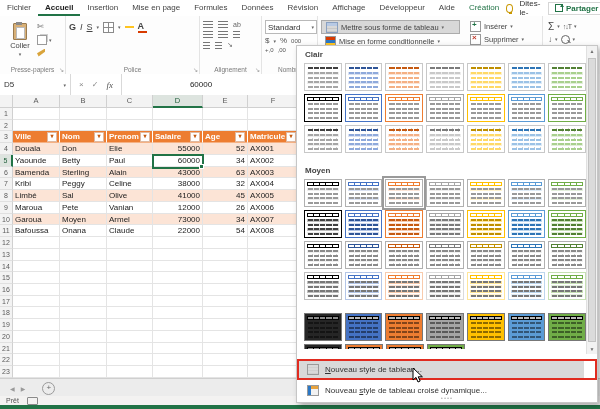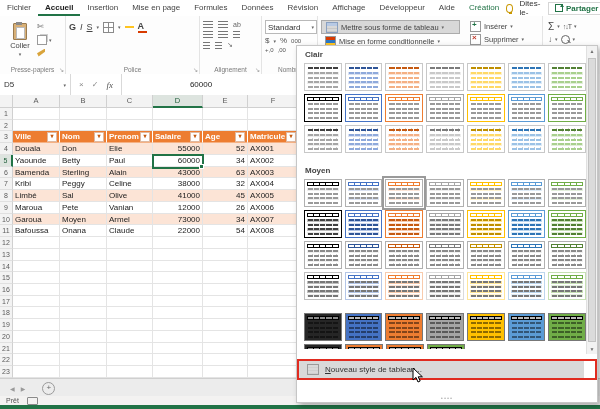--- a/index.html
+++ b/index.html
@@ -2825,20 +2825,24 @@
       </div>
     <div class="pscroll">
       <div class="arr up">▲</div>
       <div class="thumbbar"></div>
       <div class="arr dn">▼</div>
     </div>
     <div class="pm-item hl" style="top:315px">
       <span class="ic-newstyle"></span>
       <span><span></span><span class="keyu">N</span><span>ouveau style de tableau...</span></span>
     </div>
+    <div class="pm-item" style="top:336px">
+      <span class="ic-pivot"></span>
+      <span><span>Nouveau </span><span class="keyu">s</span><span>tyle de tableau croisé dynamique...</span></span>
+    </div>
     <div class="redbox" style="top:313px"></div>
     <div class="grip">••••</div>
   </div>
 
   <svg class="cursor" style="left:412px;top:368px" width="12" height="16" viewBox="0 0 12 16">
     <path d="M1 0 L1 12 L4 9.4 L6 14 L8.2 13 L6.2 8.8 L10.4 8.8 Z" fill="#ffffff" stroke="#000000" stroke-width="1"></path>
   </svg>
 </div>
 
 </body></html>

